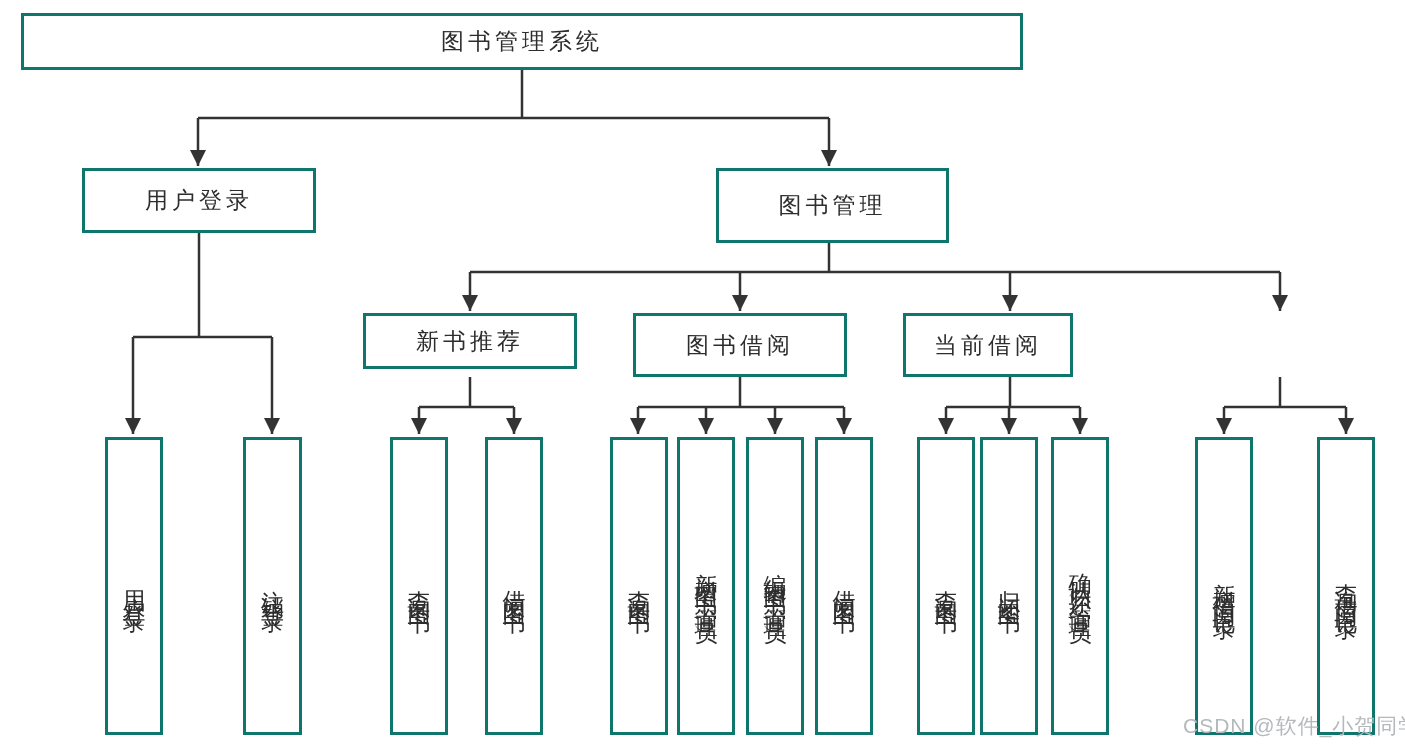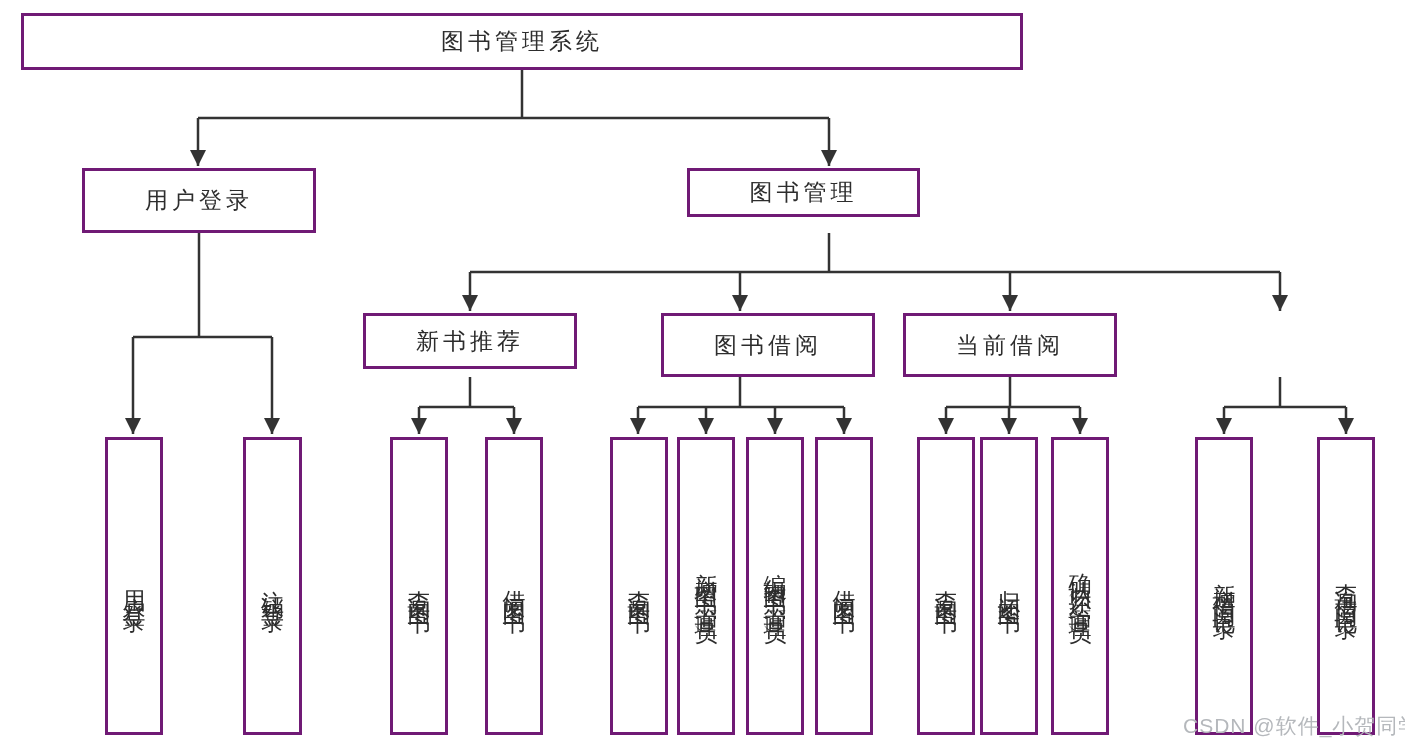--- a/index.html
+++ b/index.html
@@ -15,21 +15,21 @@
     background: #ffffff;
   }
   #connectors {
     position: absolute; left: 0; top: 0;
     width: 1405px; height: 747px;
     pointer-events: none;
   }
   .node {
     position: absolute;
     box-sizing: border-box;
-    border: 3px solid #701a75;
+    border: 3px solid #0f766e;
     background: #ffffff;
     display: flex;
     align-items: center;
     justify-content: center;
     color: #2d2d2d;
   }
   .hnode span {
     font-size: 23px;
     letter-spacing: 4px;
     white-space: nowrap;
@@ -107,31 +107,31 @@
     </g>
   </svg>
 
   <div class="node hnode" style="left:21px; top:13px; width:1002px; height:57px;">
     <span>图书管理系统</span>
   </div>
 
   <div class="node hnode" style="left:82px; top:168px; width:234px; height:65px;">
     <span>用户登录</span>
   </div>
-  <div class="node hnode" style="left:687px; top:168px; width:233px; height:49px;">
+  <div class="node hnode" style="left:716px; top:168px; width:233px; height:75px;">
     <span>图书管理</span>
   </div>
 
   <div class="node hnode" style="left:363px; top:313px; width:214px; height:56px;">
     <span>新书推荐</span>
   </div>
-  <div class="node hnode" style="left:633px; top:313px; width:214px; height:64px;margin-left:28px;">
+  <div class="node hnode" style="left:633px; top:313px; width:214px; height:64px;">
     <span>图书借阅</span>
   </div>
-  <div class="node hnode" style="left:903px; top:313px; width:214px; height:64px;">
+  <div class="node hnode" style="left:903px; top:313px; width:170px; height:64px;">
     <span>当前借阅</span>
   </div>
 
   <div class="node vnode" style="left:105px; top:437px; width:58px; height:298px;">
     <span>用户登录</span>
   </div>
   <div class="node vnode" style="left:243px; top:437px; width:59px; height:298px;">
     <span>注销登录</span>
   </div>
 

